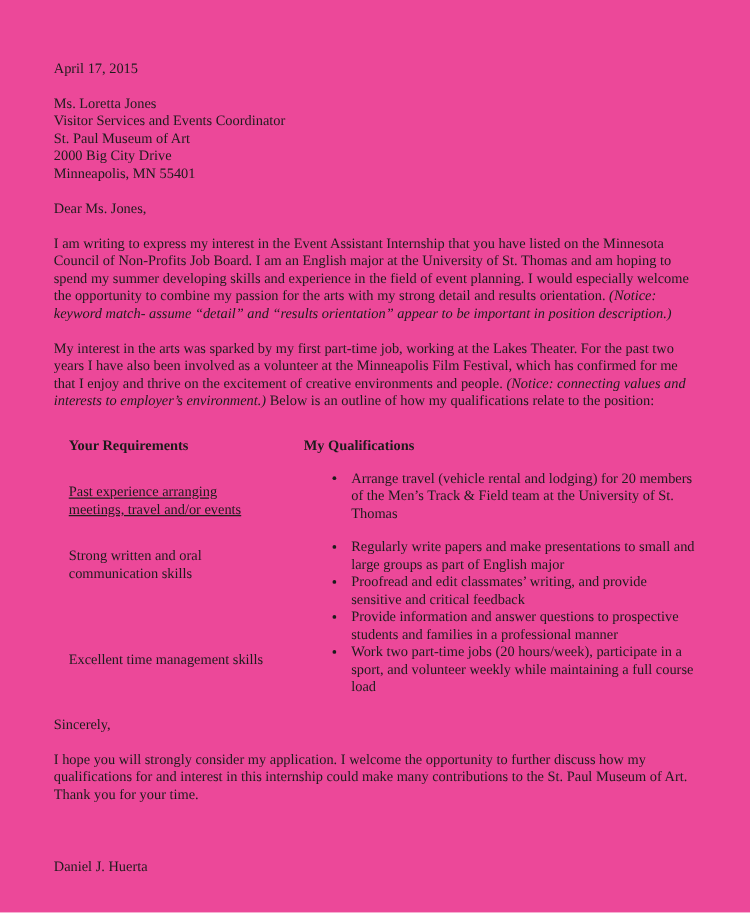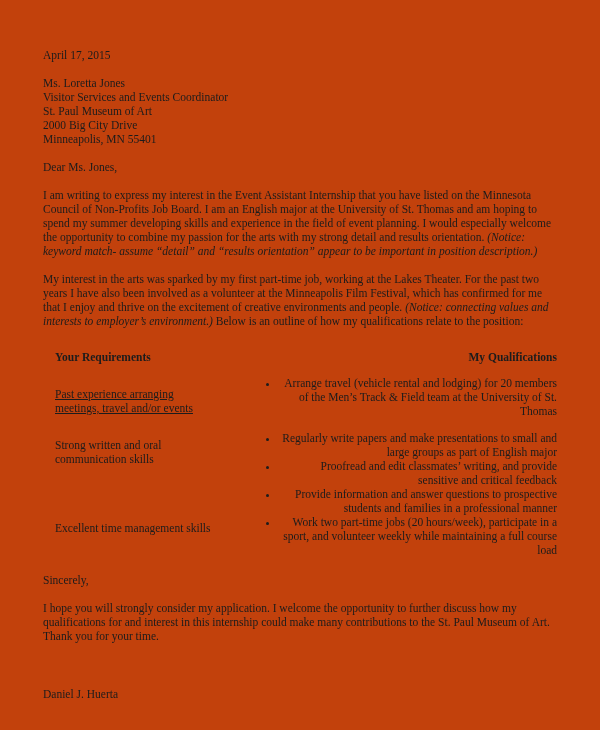--- a/index.html
+++ b/index.html
@@ -6,39 +6,39 @@
   html, body { background: #ffffff; }
   body {
     width: 600px;
     height: 730px;
     font-family: "Liberation Serif", "DejaVu Serif", serif;
     color: #1c1c1c;
   }
   .page {
     width: 600px;
     height: 730px;
-    background: #c2410c;
+    background: #ec4899;
     padding: 48px 43px 0 43px;
     font-size: 11.5px;
     line-height: 14px;
     overflow: hidden;
   }
   .para { margin-bottom: 14px; }
   .address-line { }
   .italic { font-style: italic; }
   .bold { font-weight: bold; }
   .qual-table { margin: 22px 0 14px 12px; }
   .trow { display: flex; }
   .theader { margin-bottom: 12px; }
   .cell-req {
     width: 188px;
     padding-right: 27px;
     flex: 0 0 188px;
   }
-  .cell-qual { flex: 1; text-align: right; }
+  .cell-qual { flex: 1; }
   .row-1 { margin-bottom: 13px; }
   .row-1 .cell-req { padding-top: 11px; text-decoration: underline; }
   .row-2 .cell-req { padding-top: 7px; }
   .row-3 .cell-req { padding-top: 6px; }
   .qual-table ul {
     list-style: disc;
     margin: 0;
     padding-left: 36px;
     font-family: Liberation Serif, serif;
   }

